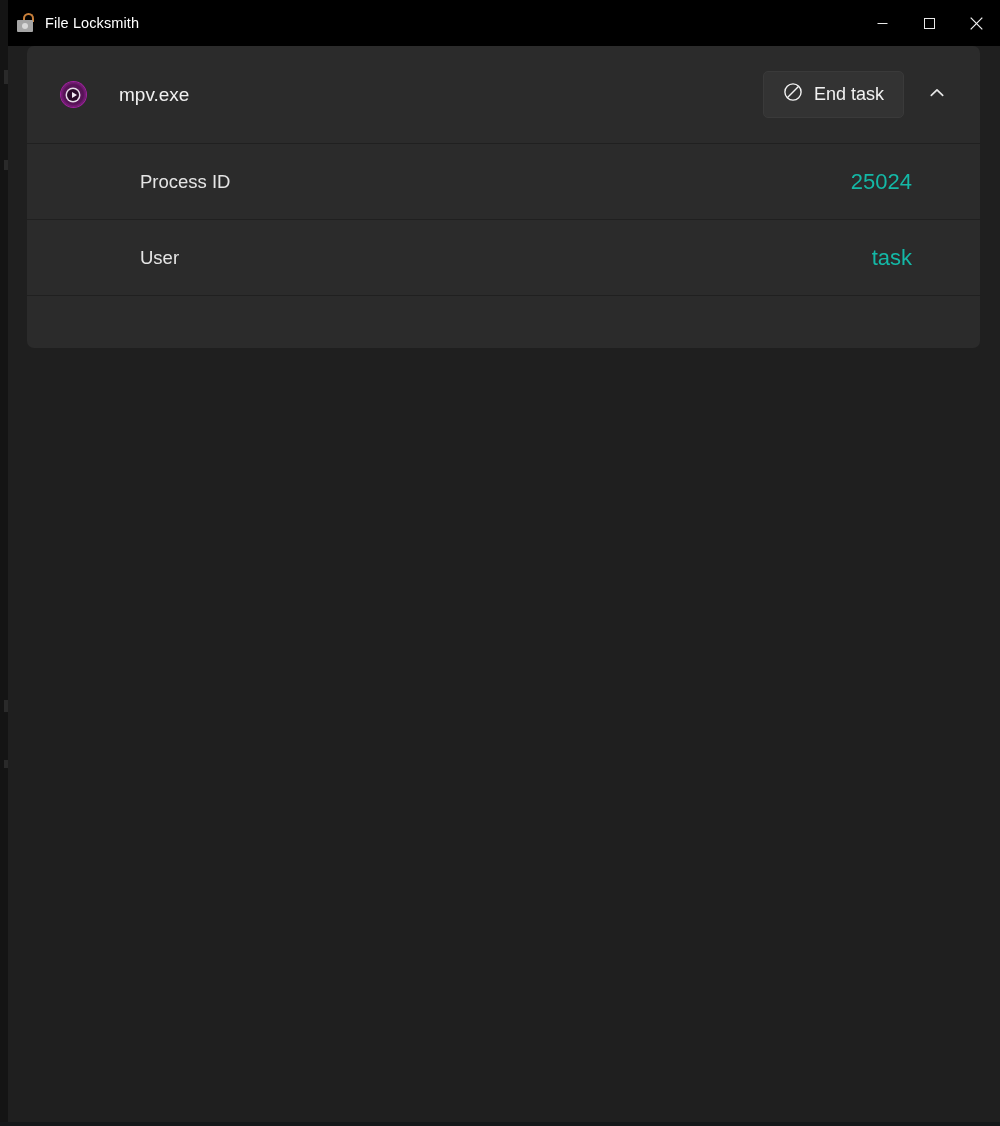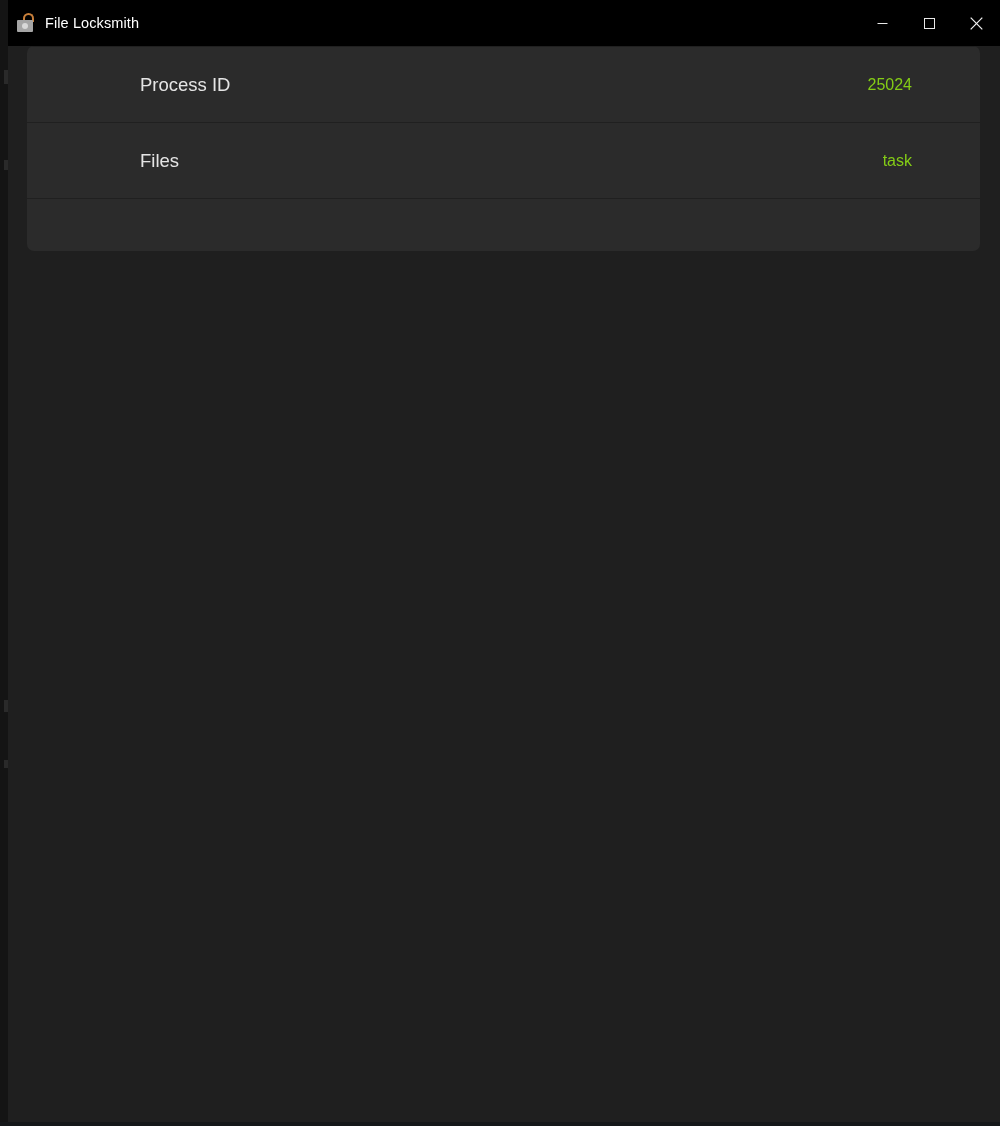--- a/index.html
+++ b/index.html
@@ -243,22 +243,22 @@
     align-items: center;
     justify-content: space-between;
     height: 75px;
     padding: 0 68px 0 113px;
   }
   .detail-label {
     color: #e5e5e5;
     font-size: 18.5px;
   }
   .detail-value {
-    color: #84cc16;
-    font-size: 16px;
+    color: #14b8a6;
+    font-size: 22px;
   }
   .files-block {
     padding: 24px 68px 28px 113px;
   }
   .files-title {
     color: #ededed;
     font-size: 18.5px;
     margin-bottom: 23px;
   }
   .file-path {
@@ -310,32 +310,61 @@
           </svg>
         </div>
       </div>
     </div>
 
     <div class="page">
 
 
       <div class="card">
 
+        <div class="card-head">
+          <div class="proc-icon-wrap">
+            <span class="mpv-icon">
+              <span class="inner-ring">
+                  <span class="play"></span>
+                </span>
+            </span>
+          </div>
+
+          <div class="proc-name">mpv.exe</div>
+
+          <button class="end-task-btn">
+            <span>
+              <svg width="20" height="20" viewBox="0 0 20 20" fill="none">
+                <circle cx="10" cy="10" r="8.1" stroke="#f2f2f2" stroke-width="1.4" fill="none"></circle>
+                <line x1="4.3" y1="15.7" x2="15.7" y2="4.3" stroke="#f2f2f2" stroke-width="1.4"></line>
+              </svg>
+            </span>
+            <span>End task</span>
+          </button>
+
+          <button class="expander-btn">
+            <span>
+              <svg width="18" height="18" viewBox="0 0 18 18" fill="none">
+                <path d="M3.3 11.4 L9 5.8 L14.7 11.4" stroke="#e6e6e6" stroke-width="1.7" stroke-linecap="round" stroke-linejoin="round" fill="none"></path>
+              </svg>
+            </span>
+          </button>
+        </div>
 
         <div class="divider"></div>
 
         <div class="detail-row">
           <span class="detail-label">Process ID</span>
           <span class="detail-value">25024</span>
         </div>
 
         <div class="divider"></div>
 
         <div class="detail-row">
-          <span class="detail-label">Files</span>
+          <span class="detail-label">User</span>
           <span class="detail-value">task</span>
         </div>
 
         <div class="divider"></div>
 
         <div class="files-block">
         </div>
 
       </div>
     </div>

